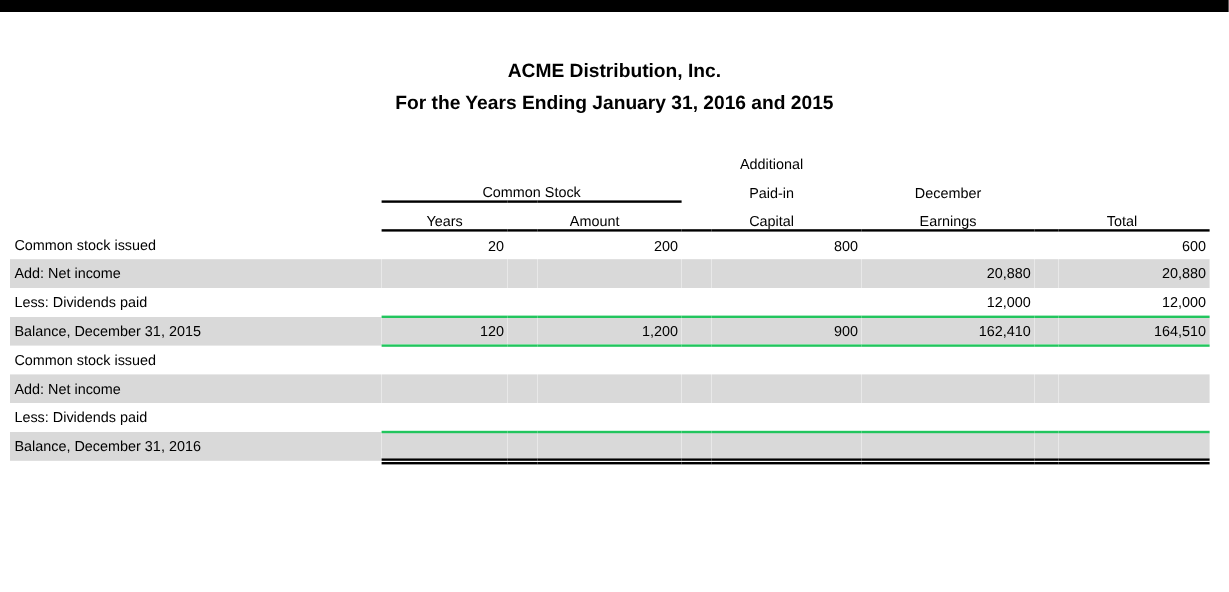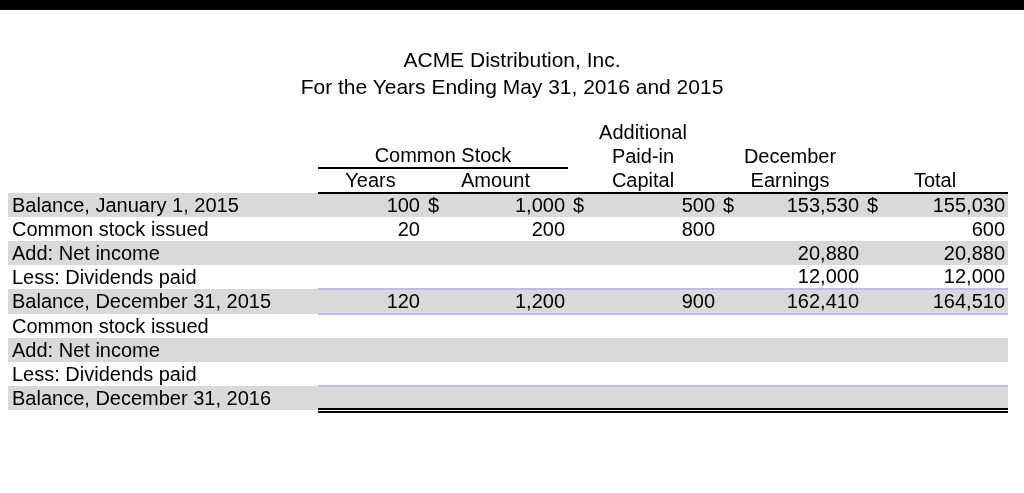--- a/index.html
+++ b/index.html
@@ -13,55 +13,55 @@
   .top-bar {
     width: 1024px;
     height: 10px;
     background: #000000;
   }
   .title-block {
     margin-top: 36px;
     text-align: center;
   }
   .title-block div {
-    font-weight: normal;
-    font-size: 21px;
+    font-weight: bold;
+    font-size: 16px;
     line-height: 27px;
   }
   table.equity {
     border-collapse: collapse;
     table-layout: fixed;
     width: 1000px;
     margin: 20px 0 0 8px;
-    font-size: 20px;
+    font-size: 12px;
   }
   td {
     height: 24px;
     padding: 0 2px;
     white-space: nowrap;
     overflow: hidden;
   }
   thead td { vertical-align: bottom; text-align: center; }
   tbody td { vertical-align: middle; }
   td.label { text-align: left; padding-left: 4px; }
   td.num   { text-align: right; padding-right: 3px; }
   td.ds    { text-align: left; padding-left: 5px; }
   tr.shaded td { background: #d9d9d9; }
   .u { border-bottom: 2px solid #000000; margin-top: 28px; }
-  tr.rule td:not(.label) { border-bottom: 2px solid #c4b5fd; margin-top: 44px; }
+  tr.rule td:not(.label) { border-bottom: 2px solid #22c55e; margin-top: 44px; }
   tr.dbl  td:not(.label) { border-bottom: 5px double #000000; }
 </style>
 </head>
 <body>
 
 <div class="top-bar"></div>
 
 <div class="title-block">
   <div>ACME Distribution, Inc.</div>
-  <div>For the Years Ending May 31, 2016 and 2015</div>
+  <div>For the Years Ending January 31, 2016 and 2015</div>
 </div>
 
 <table class="equity">
   <colgroup>
     <col style="width:310px">
     <col style="width:105px">
     <col style="width:25px">
     <col style="width:120px">
     <col style="width:25px">
     <col style="width:125px">
@@ -88,32 +88,20 @@
     <tr>
       <td class="label"></td>
       <td class="u">Years</td>
       <td colspan="2" class="u">Amount</td>
       <td colspan="2" class="u">Capital</td>
       <td colspan="2" class="u">Earnings</td>
       <td colspan="2" class="u">Total</td>
     </tr>
   </thead>
   <tbody>
-    <tr class="shaded">
-      <td class="label">Balance, January 1, 2015</td>
-      <td class="num">100</td>
-      <td class="ds">$</td>
-      <td class="num">1,000</td>
-      <td class="ds">$</td>
-      <td class="num">500</td>
-      <td class="ds">$</td>
-      <td class="num">153,530</td>
-      <td class="ds">$</td>
-      <td class="num">155,030</td>
-    </tr>
     <tr>
       <td class="label">Common stock issued</td>
       <td class="num">20</td>
       <td class="ds"></td>
       <td class="num">200</td>
       <td class="ds"></td>
       <td class="num">800</td>
       <td class="ds"></td>
       <td class="num"></td>
       <td class="ds"></td>

